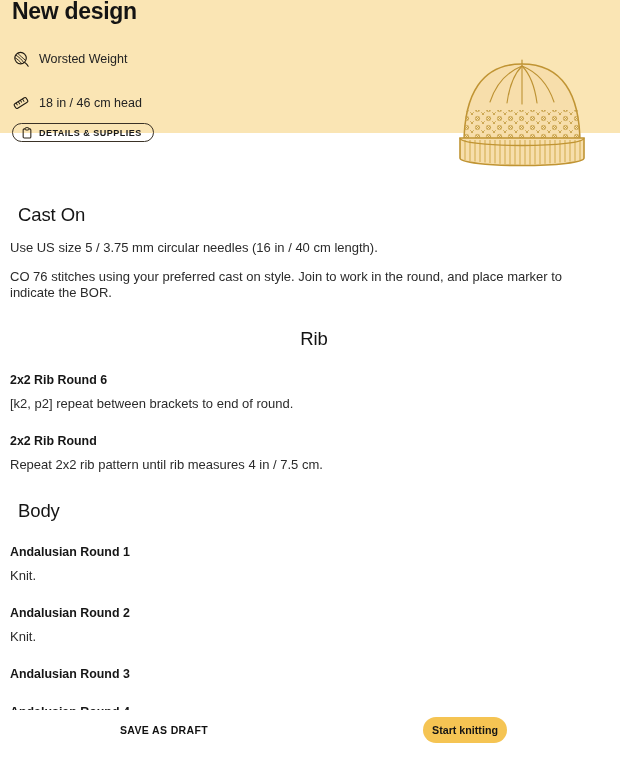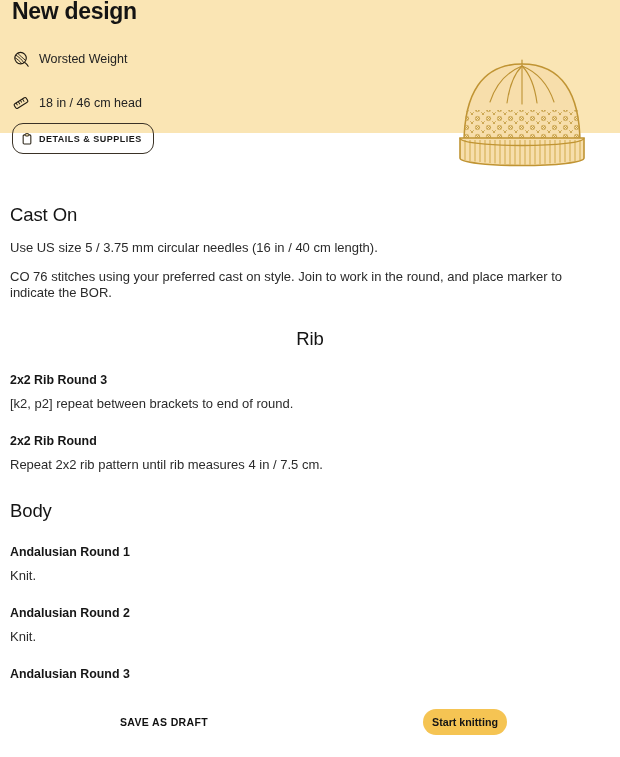--- a/index.html
+++ b/index.html
@@ -68,21 +68,21 @@
     font-size: 12.5px;
     line-height: 16px;
     color: #232323;
     white-space: nowrap;
   }
 
   .chip {
     display: inline-flex;
     align-items: center;
     gap: 7px;
-    height: 31px;
+    height: 19px;
     margin-top: 9px;
     padding: 0 11px 0 9px;
     border: 1.1px solid #3a3226;
     border-radius: 11px;
     background: transparent;
     cursor: pointer;
   }
 
   .chip-icon { width: 10px; height: 12px; display: block; flex: 0 0 10px; }
 
@@ -112,20 +112,21 @@
     padding: 0 10px;
     overflow: hidden;
   }
 
   h2.section-title {
     font-size: 18.5px;
     font-weight: normal;
     line-height: 24px;
     color: #141414;
     letter-spacing: -0.1px;
+    margin-left: 8px;
   }
 
   .sec-caston { margin-top: 70px; }
   .sec-rib    { margin-top: 26px; text-align: center; }
   .sec-body   { margin-top: 26px; }
 
   p.para {
     font-size: 13px;
     line-height: 16px;
     color: #2b2b2b;
@@ -138,21 +139,21 @@
     line-height: 17px;
     color: #161616;
     margin-top: 21px;
   }
 
   .round-title + p.para { margin-top: 7px; }
 
   
   .footer {
     position: absolute;
-    left: 0; bottom: 16px;
+    left: 0; bottom: 8px;
     width: 620px;
     height: 39px;
     background: #ffffff;
     display: flex;
     align-items: center;
   }
 
   .save-draft {
     position: absolute;
     left: 120px;
@@ -288,21 +289,21 @@
   </div>
 
   <div class="content">
 
     <h2 class="section-title sec-caston">Cast On</h2>
     <p class="para">Use US size 5 / 3.75 mm circular needles (16 in / 40 cm length).</p>
     <p class="para">CO 76 stitches using your preferred cast on style. Join to work in the round, and place marker to indicate the BOR.</p>
 
     <h2 class="section-title sec-rib">Rib</h2>
 
-    <h3 class="round-title">2x2 Rib Round 3</h3>
+    <h3 class="round-title">2x2 Rib Round 6</h3>
     <p class="para">[k2, p2] repeat between brackets to end of round.</p>
 
     <h3 class="round-title">2x2 Rib Round</h3>
     <p class="para">Repeat 2x2 rib pattern until rib measures 4 in / 7.5 cm.</p>
 
     <h2 class="section-title sec-body">Body</h2>
 
     <h3 class="round-title">Andalusian Round 1</h3>
     <p class="para">Knit.</p>
 

